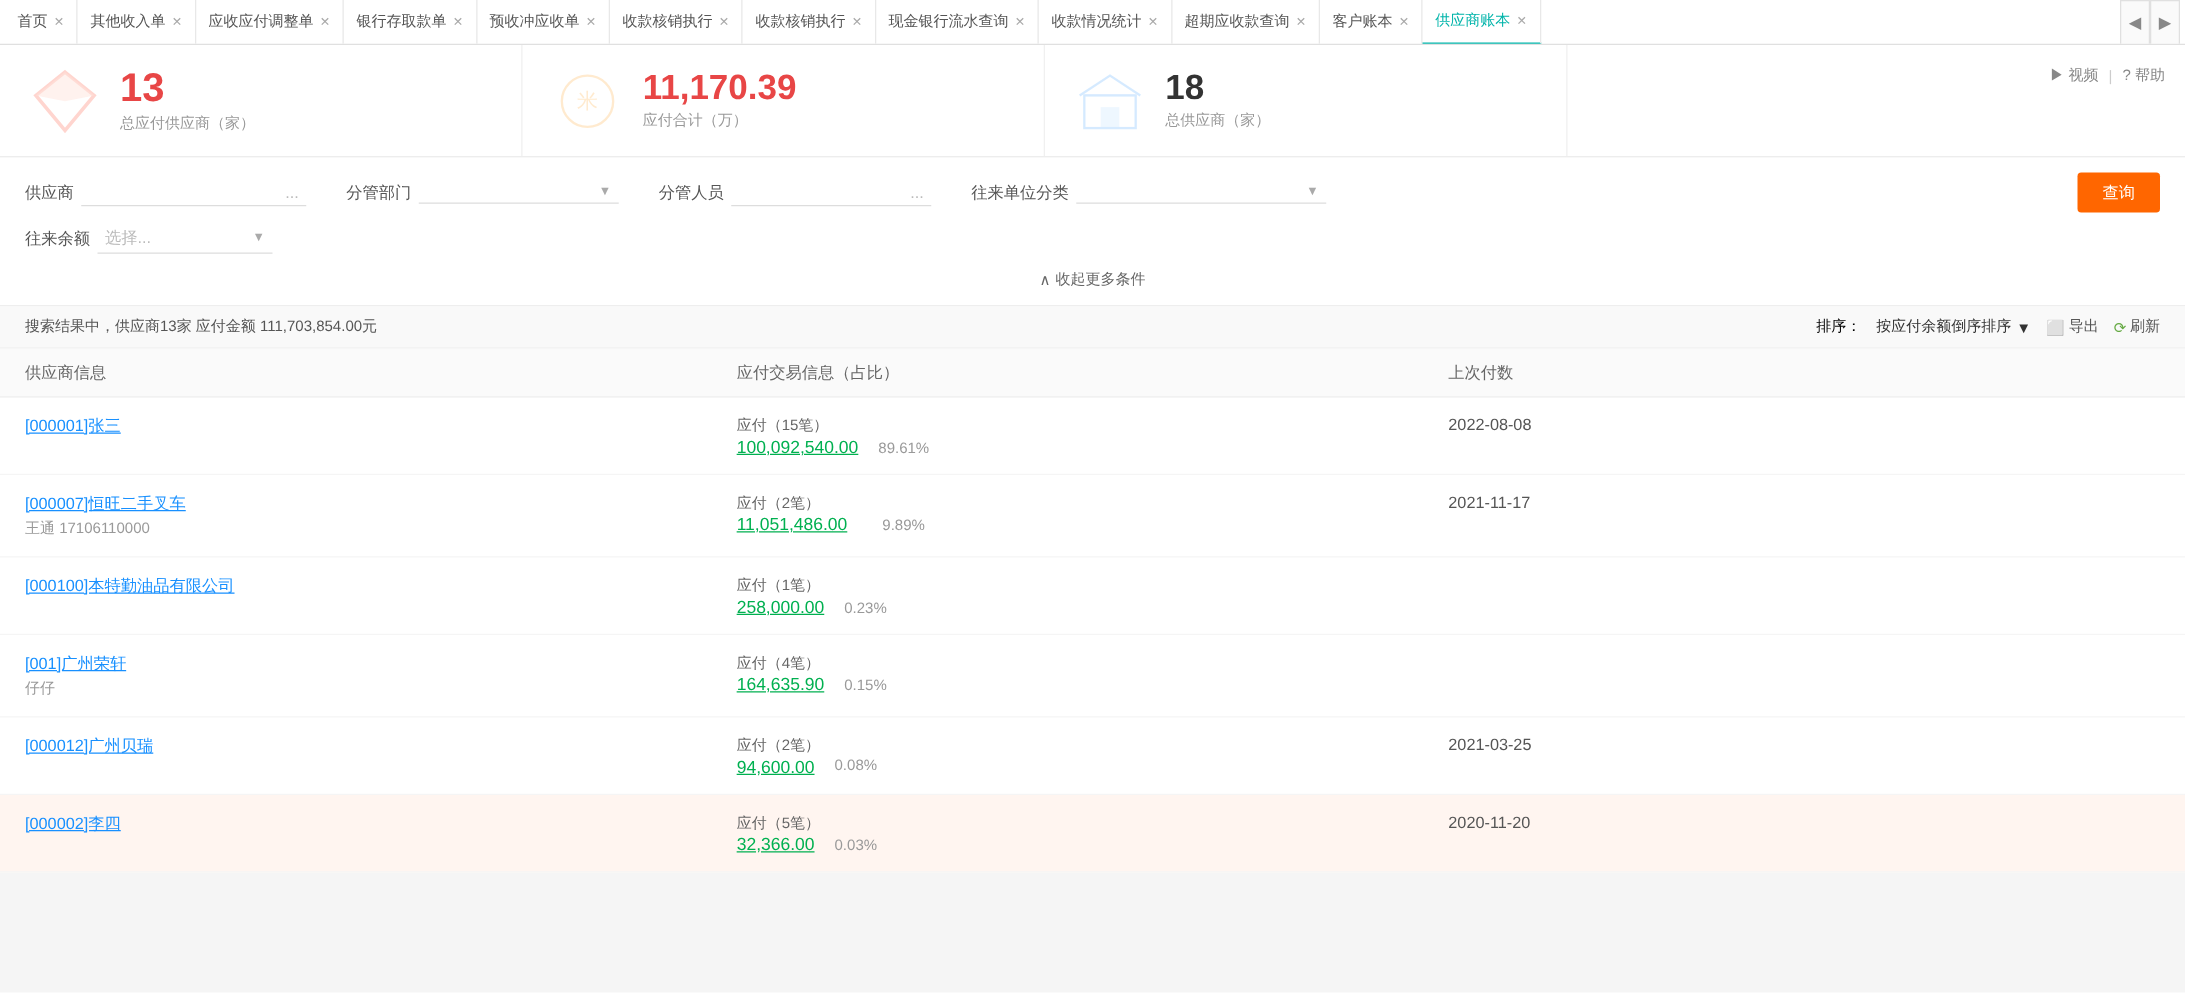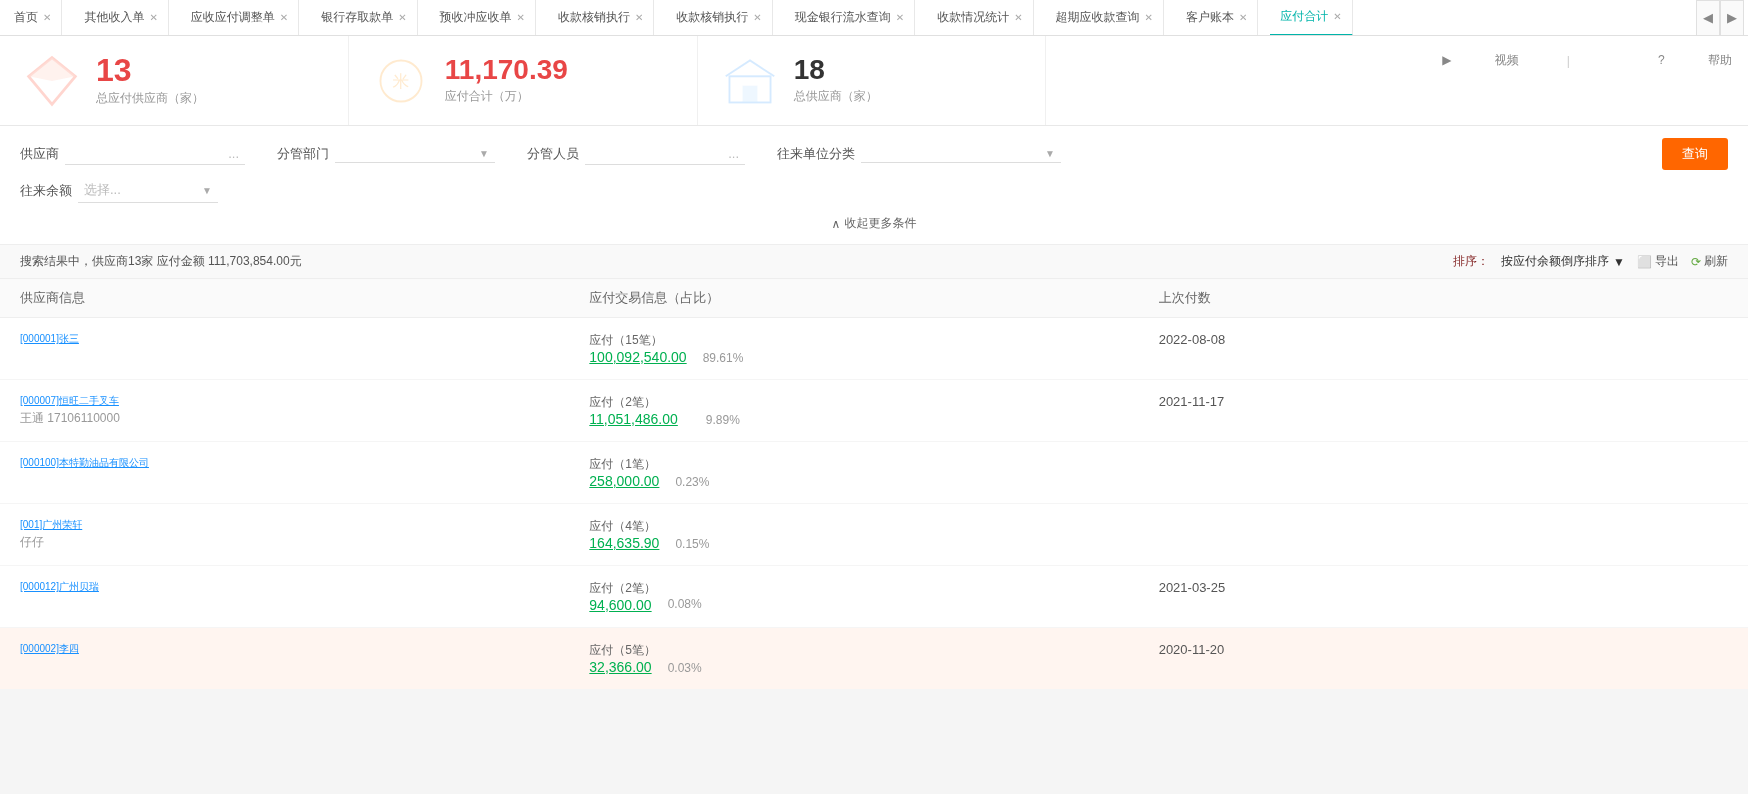--- a/index.html
+++ b/index.html
@@ -85,21 +85,21 @@
     .top-right-links {
       display: flex;
       align-items: center;
       padding: 8px 16px;
       font-size: 12px;
       color: #888;
       gap: 8px;
       align-self: flex-start;
       margin-top: 8px;
     }
-    .top-right-links span { cursor: pointer; margin-left: 40px; }
+    .top-right-links span { cursor: pointer; }
     .divider-v { color: #ccc; }
 
     
     .filter-bar {
       background: #fff;
       padding: 12px 20px 8px;
       border-bottom: 1px solid #eee;
     }
     .filter-row {
       display: flex;
@@ -168,21 +168,21 @@
       border-bottom: 1px solid #eee;
       font-size: 12px;
       color: #555;
     }
     .result-info { }
     .result-actions {
       display: flex;
       align-items: center;
       gap: 12px;
     }
-    .sort-label { color: #7f1d1d; font-size: 12px; }
+    .sort-label { color: #000000; font-size: 12px; }
     .sort-select {
       display: flex;
       align-items: center;
       gap: 4px;
       cursor: pointer;
       font-size: 12px;
       color: #333;
     }
     .action-btn {
       display: flex;
@@ -215,21 +215,21 @@
       grid-template-columns: 1fr 1fr 1fr;
       padding: 14px 20px;
       border-bottom: 1px solid #f5f5f5;
       align-items: start;
     }
     .table-row.highlighted { background: #fff5f0; }
     .supplier-link {
       color: #1890ff;
       text-decoration: underline;
       cursor: pointer;
-      font-size: 10px;
+      font-size: 13px;
     }
     .supplier-sub { font-size: 12px; color: #999; margin-top: 2px; }
     .transaction-label { font-size: 12px; color: #666; }
     .transaction-amount {
       font-size: 14px;
       color: #00b050;
       font-weight: 500;
       text-decoration: underline;
       cursor: pointer;
     }
@@ -238,21 +238,21 @@
 
     
     ::-webkit-scrollbar { width: 6px; height: 6px; }
     ::-webkit-scrollbar-thumb { background: #ccc; border-radius: 3px; }
     .right-spacer { flex: 0 0 auto; }
   </style>
 </head>
 <body>
 
 <div class="top-nav">
-  <div id="nav-tabs-container" style="display:flex;align-items:center;flex:1;overflow:hidden;gap:12px;">
+  <div id="nav-tabs-container" style="display:flex;align-items:center;flex:1;overflow:hidden;">
       <div class="nav-tab">
         <span>首页</span>
         <span class="close-x">✕</span>
       </div>
       <div class="nav-tab">
         <span>其他收入单</span>
         <span class="close-x">✕</span>
       </div>
       <div class="nav-tab">
         <span>应收应付调整单</span>
@@ -284,21 +284,21 @@
       </div>
       <div class="nav-tab">
         <span>超期应收款查询</span>
         <span class="close-x">✕</span>
       </div>
       <div class="nav-tab">
         <span>客户账本</span>
         <span class="close-x">✕</span>
       </div>
       <div class="nav-tab active">
-        <span>应付合计</span>
+        <span>供应商账本</span>
         <span class="close-x">✕</span>
       </div>
     </div>
   <div class="nav-arrow">◀</div>
   <div class="nav-arrow">▶</div>
 </div>
 
 <div class="stats-bar">
   <div class="stat-item">
     <div class="stat-icon">

